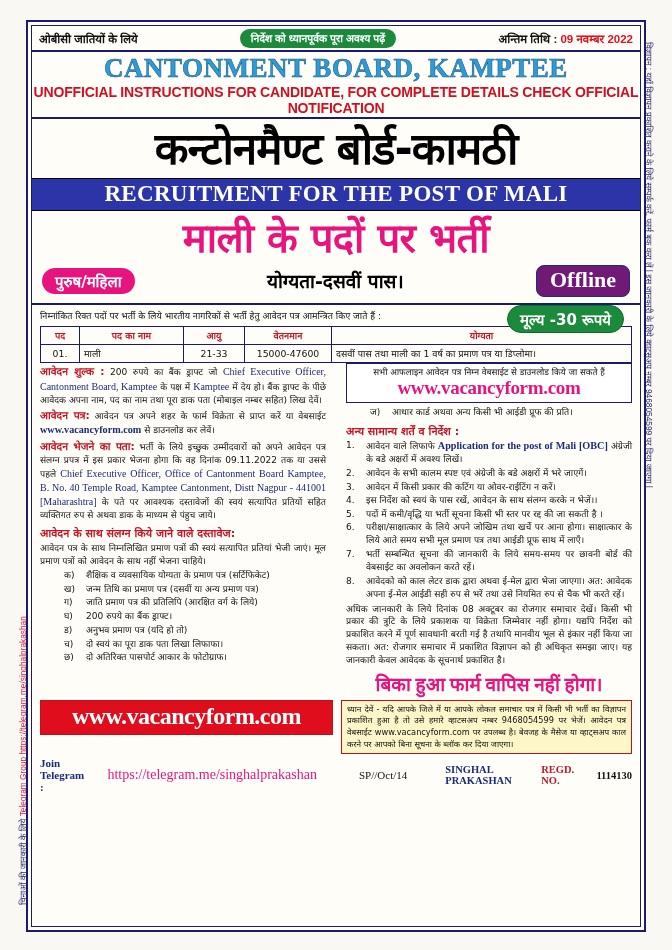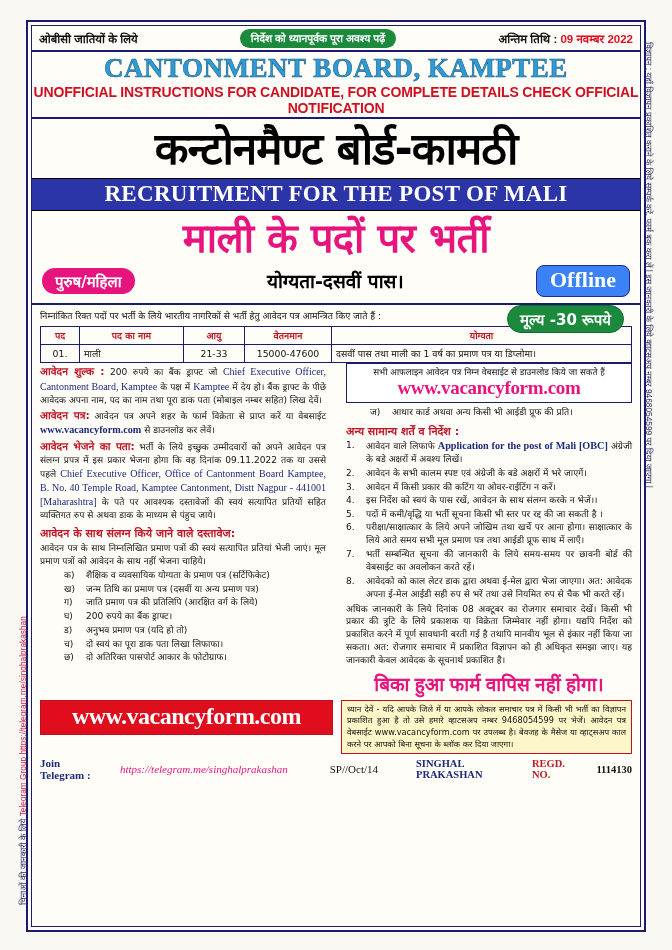--- a/index.html
+++ b/index.html
@@ -97,21 +97,21 @@
     display:flex;align-items:center;justify-content:space-between;
     padding:4px 10px 6px;border-bottom:2px solid #1b1b6e;
   }
   .pinkpill{
     background:#e8147e;color:#fff;border-radius:13px;
     font-size:15px;font-weight:bold;padding:3px 13px;
     font-family:"DejaVu Sans", sans-serif;
   }
   .yogyata{font-size:19px;font-weight:bold;color:#000;font-family:"DejaVu Sans", sans-serif;}
   .offline{
-    background:#3b82f6;color:#fff;border-radius:8px;
+    background:#701a75;color:#fff;border-radius:8px;
     font-family:"Liberation Serif", serif;font-weight:bold;
     font-size:22px;padding:1px 13px 3px;
     border:1.5px solid #252a86;
   }
 
   
   .introrow{position:relative;padding:4px 8px 2px;}
   .introtxt{font-size:9.1px;color:#111;font-family:"DejaVu Sans", sans-serif;}
   .pricepill{
     position:absolute;right:16px;top:0px;
@@ -175,21 +175,21 @@
   ol.cond{list-style:none;margin:1px 0 0;padding:0;}
   ol.cond li{
     display:flex;gap:7px;font-size:9.05px;line-height:1.45;
     color:#111;font-family:"DejaVu Sans", sans-serif;
     text-align:justify;margin-bottom:0.5px;
   }
   ol.cond li .num{width:13px;flex:none;text-align:left;}
 
   .bika{
     color:#e8147e;font-weight:bold;font-size:19px;text-align:center;
-    font-family:Liberation Sans, sans-serif;margin-top:4px;
+    font-family:Liberation Serif, serif;margin-top:4px;
   }
 
   
   .bottom{display:flex;padding:3px 8px 0;gap:8px;align-items:flex-start;}
   .redbox{width:295px;border:1.5px solid #c01020;background:#fff;}
   .redbox .cap{
     font-size:9.2px;text-align:center;color:#111;padding:2px 2px 2px;
     font-family:"DejaVu Sans", sans-serif;border-bottom:1px solid #c01020;
   }
   .redbox .urlbar{
@@ -202,21 +202,21 @@
     padding:3px 5px;box-sizing:border-box;
   }
   .yellowbox p{
     margin:0;font-size:8.2px;line-height:1.42;color:#111;
     text-align:justify;font-family:"DejaVu Sans", sans-serif;
   }
   .joinrow{
     display:flex;align-items:center;padding:3px 8px 0;gap:18px;
   }
   .join{font-family:"Liberation Serif", serif;font-weight:bold;font-size:11px;color:#1b2a7a;}
-  .joinurl{font-family:"Liberation Serif", serif;font-size:11px;color:#e8147e;margin-left:3px;font-style:italic;}
+  .joinurl{font-family:"Liberation Serif", serif;font-size:14px;color:#e8147e;margin-left:3px;}
   .spcode{font-family:"Liberation Serif", serif;font-size:11px;color:#111;margin-left:24px;}
   .pub{font-family:"Liberation Serif", serif;font-weight:bold;font-size:10.5px;color:#1b2a7a;margin-left:20px;}
   .regd{font-family:"Liberation Serif", serif;font-weight:bold;font-size:10.5px;color:#c01828;margin-left:4px;}
   .regdno{font-family:"Liberation Serif", serif;font-weight:bold;font-size:10.5px;color:#111;margin-left:3px;}
 </style>
 </head>
 <body>
 
 <div class="page">
 

